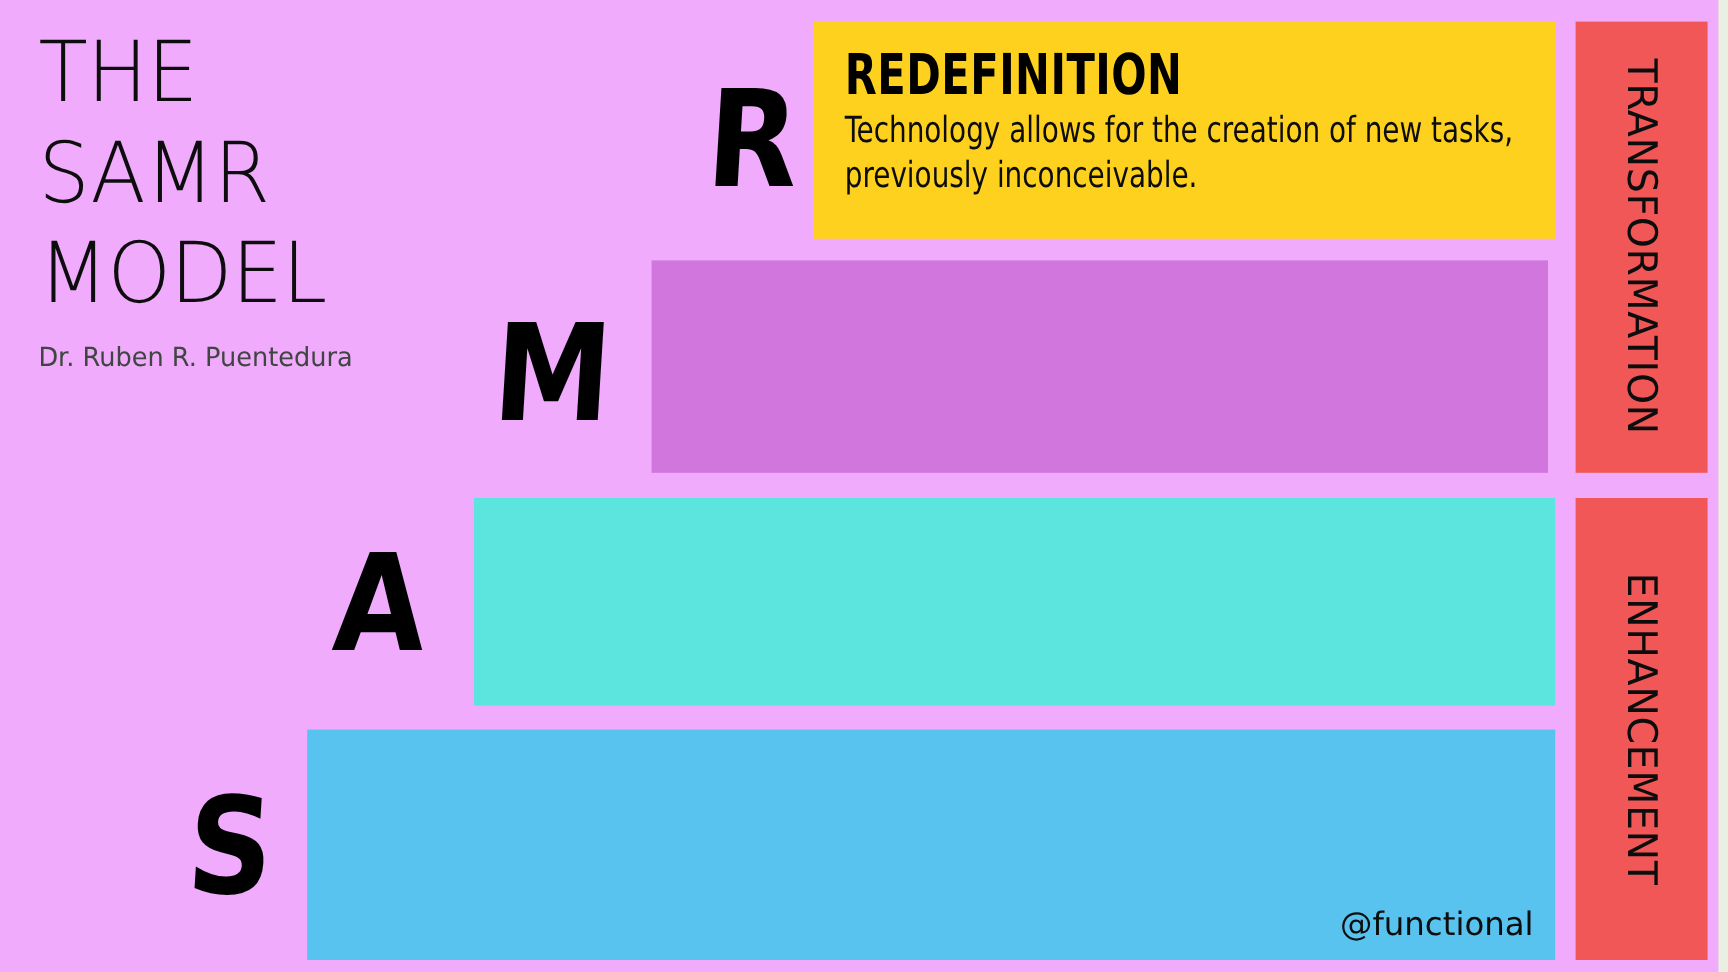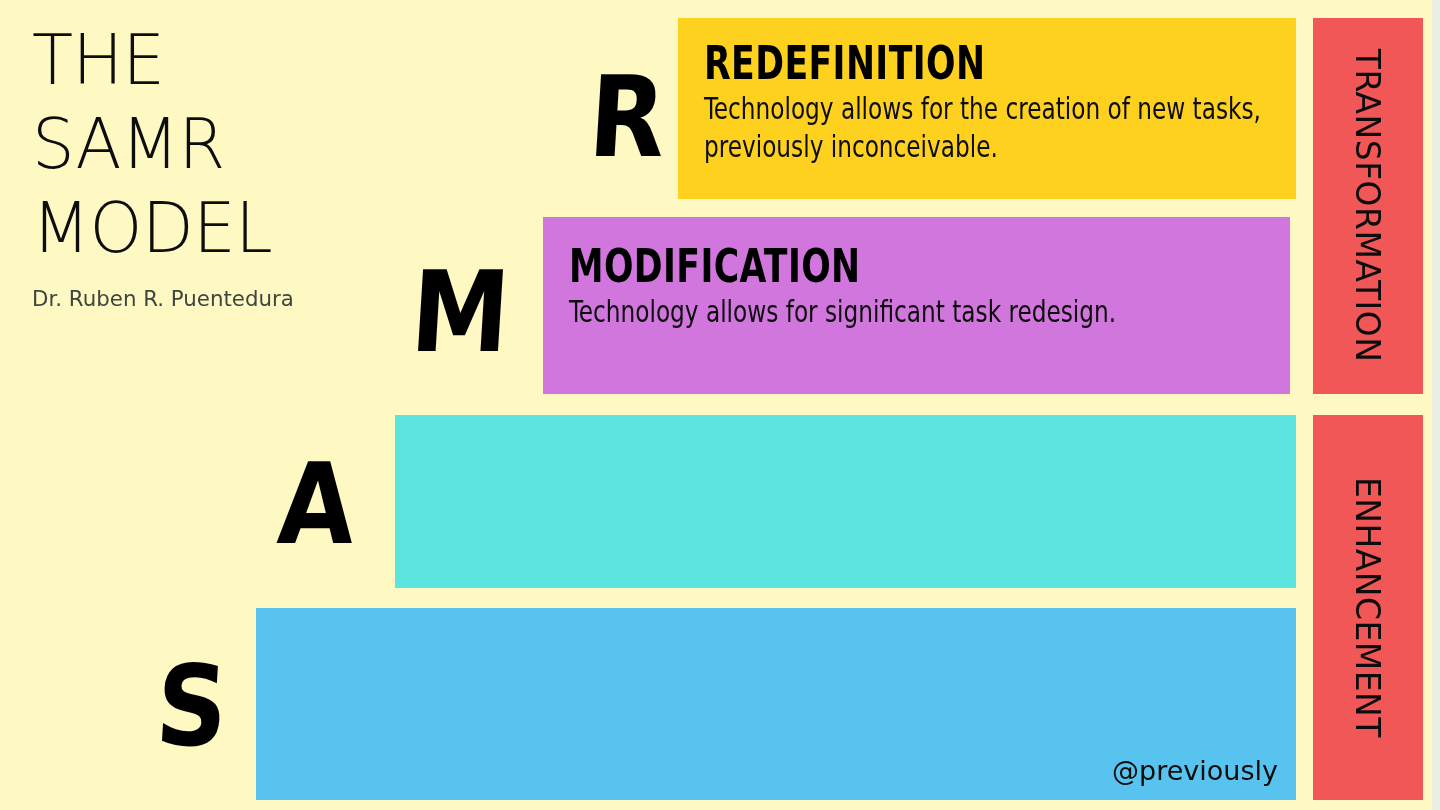--- a/index.html
+++ b/index.html
@@ -13,21 +13,21 @@
   body {
     background: #e9efe1;
     font-family: "Liberation Sans", sans-serif;
     position: relative;
   }
 
   #stage {
     position: relative;
     width: 1432px;
     height: 810px;
-    background: #fef9c3;
+    background: #f0abfc;
   }
 
   
   .title-block {
     position: absolute;
     left: 32px;
     top: 18px;
     width: 430px;
   }
 
@@ -182,35 +182,31 @@
     <div class="level-letter">R</div>
     <div class="level-text">
       <div class="level-title">REDEFINITION</div>
       <div class="level-desc">Technology allows for the creation of new tasks, previously inconceivable.</div>
     </div>
   </div>
 
   <div class="level" id="level-m">
     <div class="level-bar"></div>
     <div class="level-letter">M</div>
-    <div class="level-text">
-      <div class="level-title">MODIFICATION</div>
-      <div class="level-desc">Technology allows for significant task redesign.</div>
-    </div>
   </div>
 
   <div class="level" id="level-a">
     <div class="level-bar"></div>
     <div class="level-letter">A</div>
   </div>
 
   <div class="level" id="level-s">
     <div class="level-bar"></div>
     <div class="level-letter">S</div>
-    <div class="handle">@previously</div>
+    <div class="handle">@functional</div>
   </div>
 
   <div class="category" id="category-transformation">
     <div class="category-label">TRANSFORMATION</div>
   </div>
 
   <div class="category" id="category-enhancement">
     <div class="category-label">ENHANCEMENT</div>
   </div>
 

